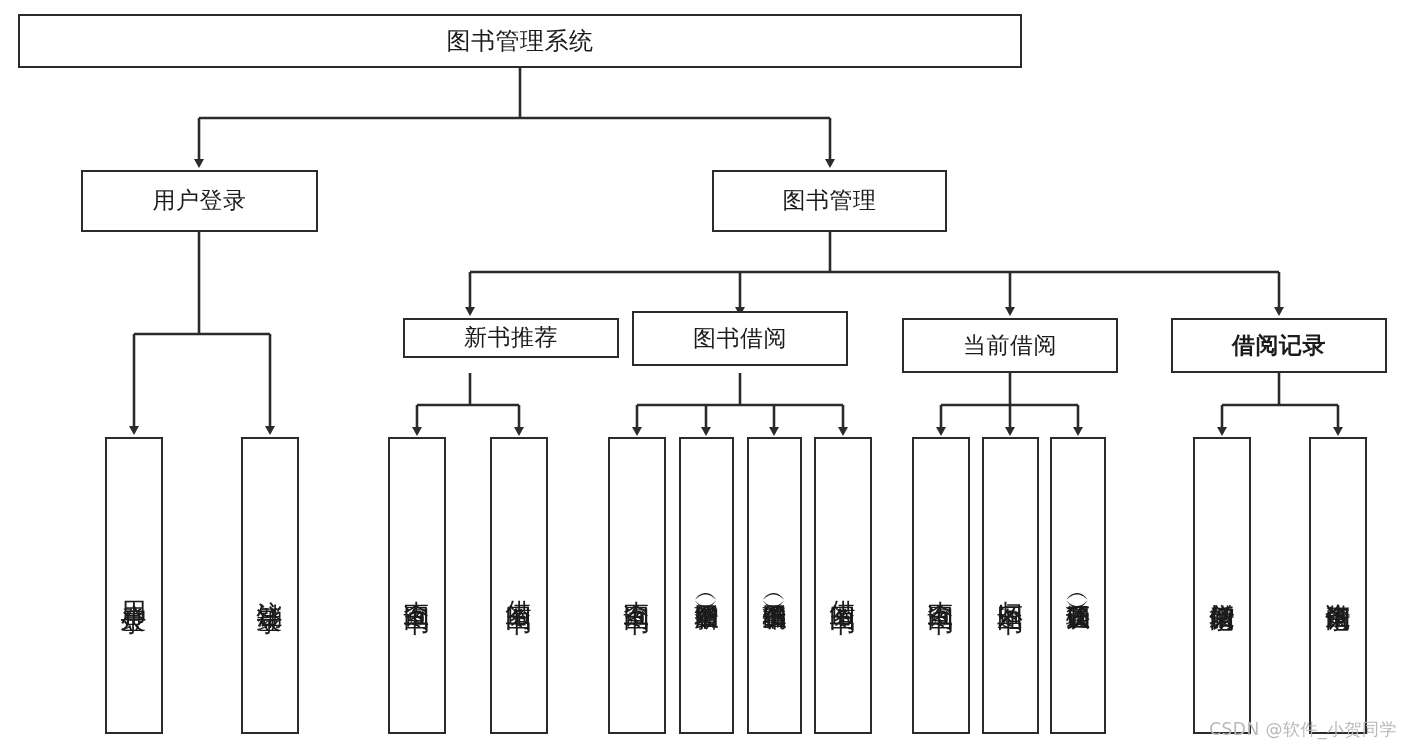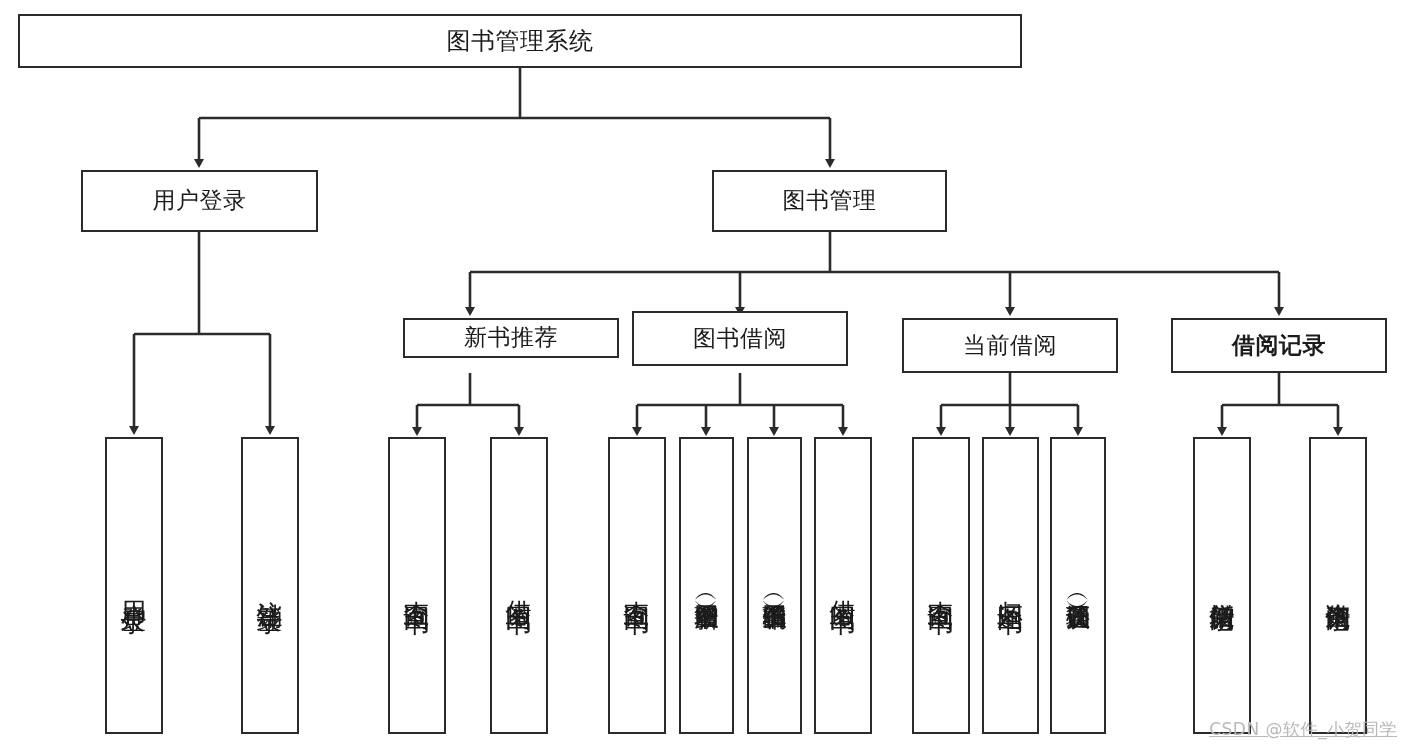--- a/index.html
+++ b/index.html
@@ -77,21 +77,20 @@
   #watermark {
     position: absolute;
     right: 8px;
     bottom: 6px;
     font-size: 17px;
     color: #b9b9b9;
     letter-spacing: 0.5px;
     z-index: 3;
     white-space: nowrap;
     font-family: "DejaVu Sans", "Liberation Sans", sans-serif;
-    text-decoration: underline;
   }
 </style>
 </head>
 <body>
 
 <div id="diagram-root">
 
   <svg id="edge-layer" viewBox="0 0 1405 747" width="1405" height="747" xmlns="http://www.w3.org/2000/svg">
     <defs>
       <marker id="arrow" markerWidth="9" markerHeight="10" refX="1" refY="5" orient="auto" markerUnits="userSpaceOnUse">

